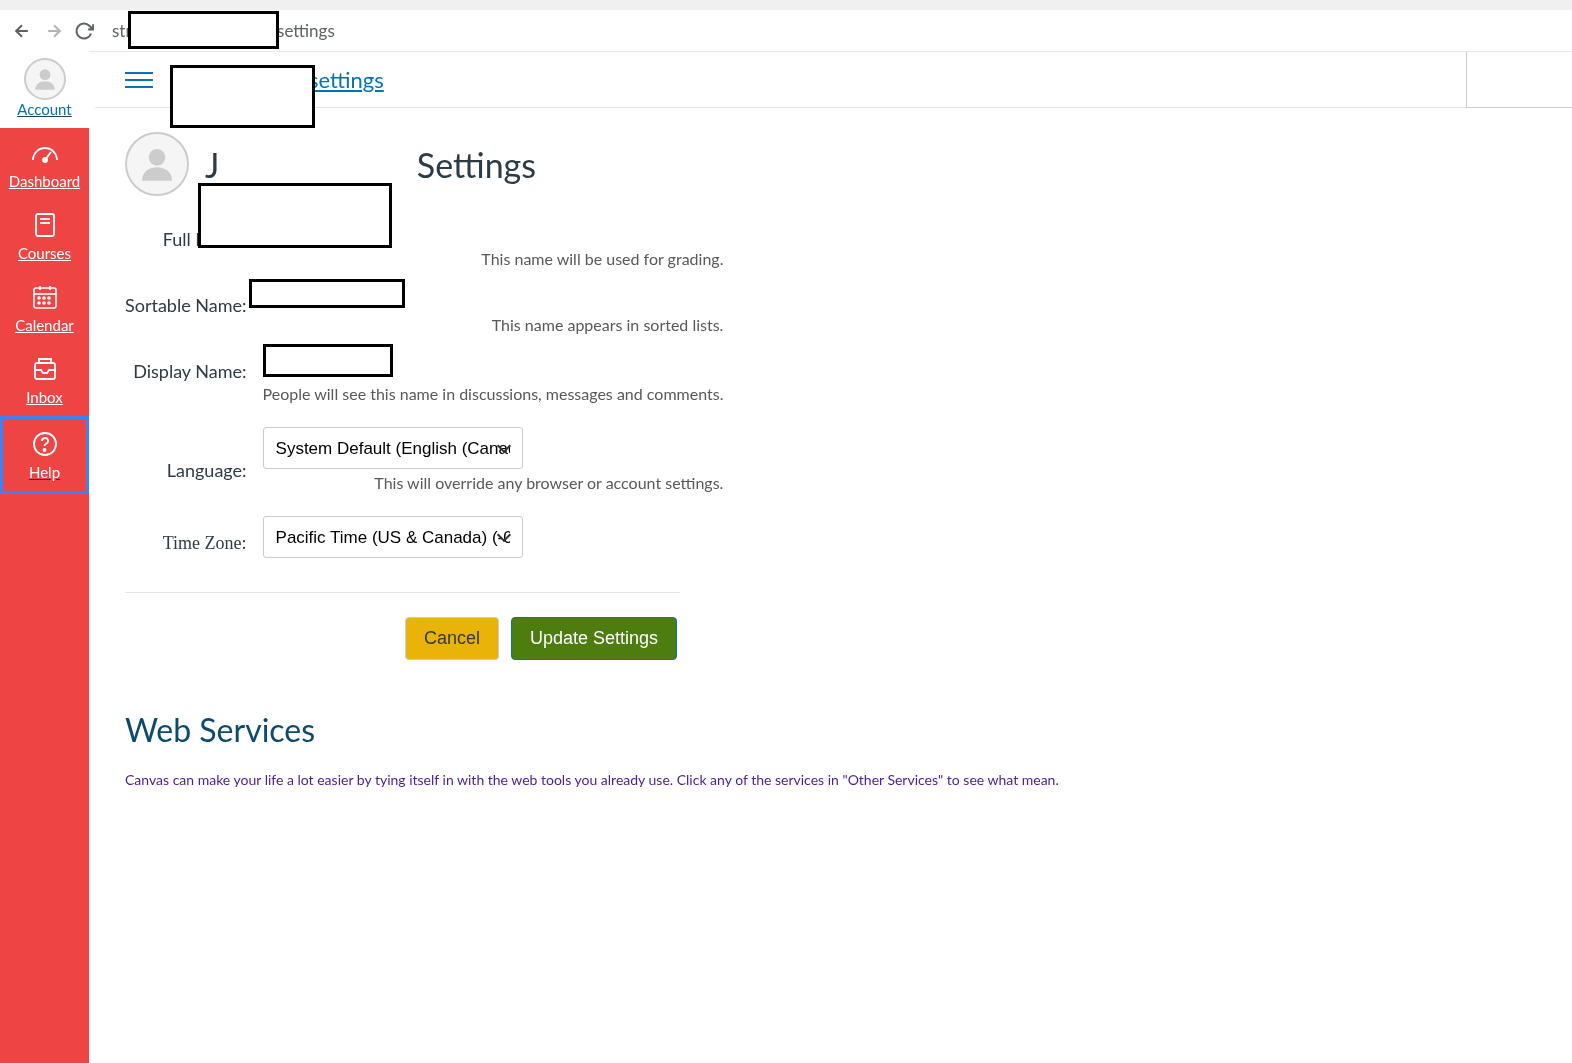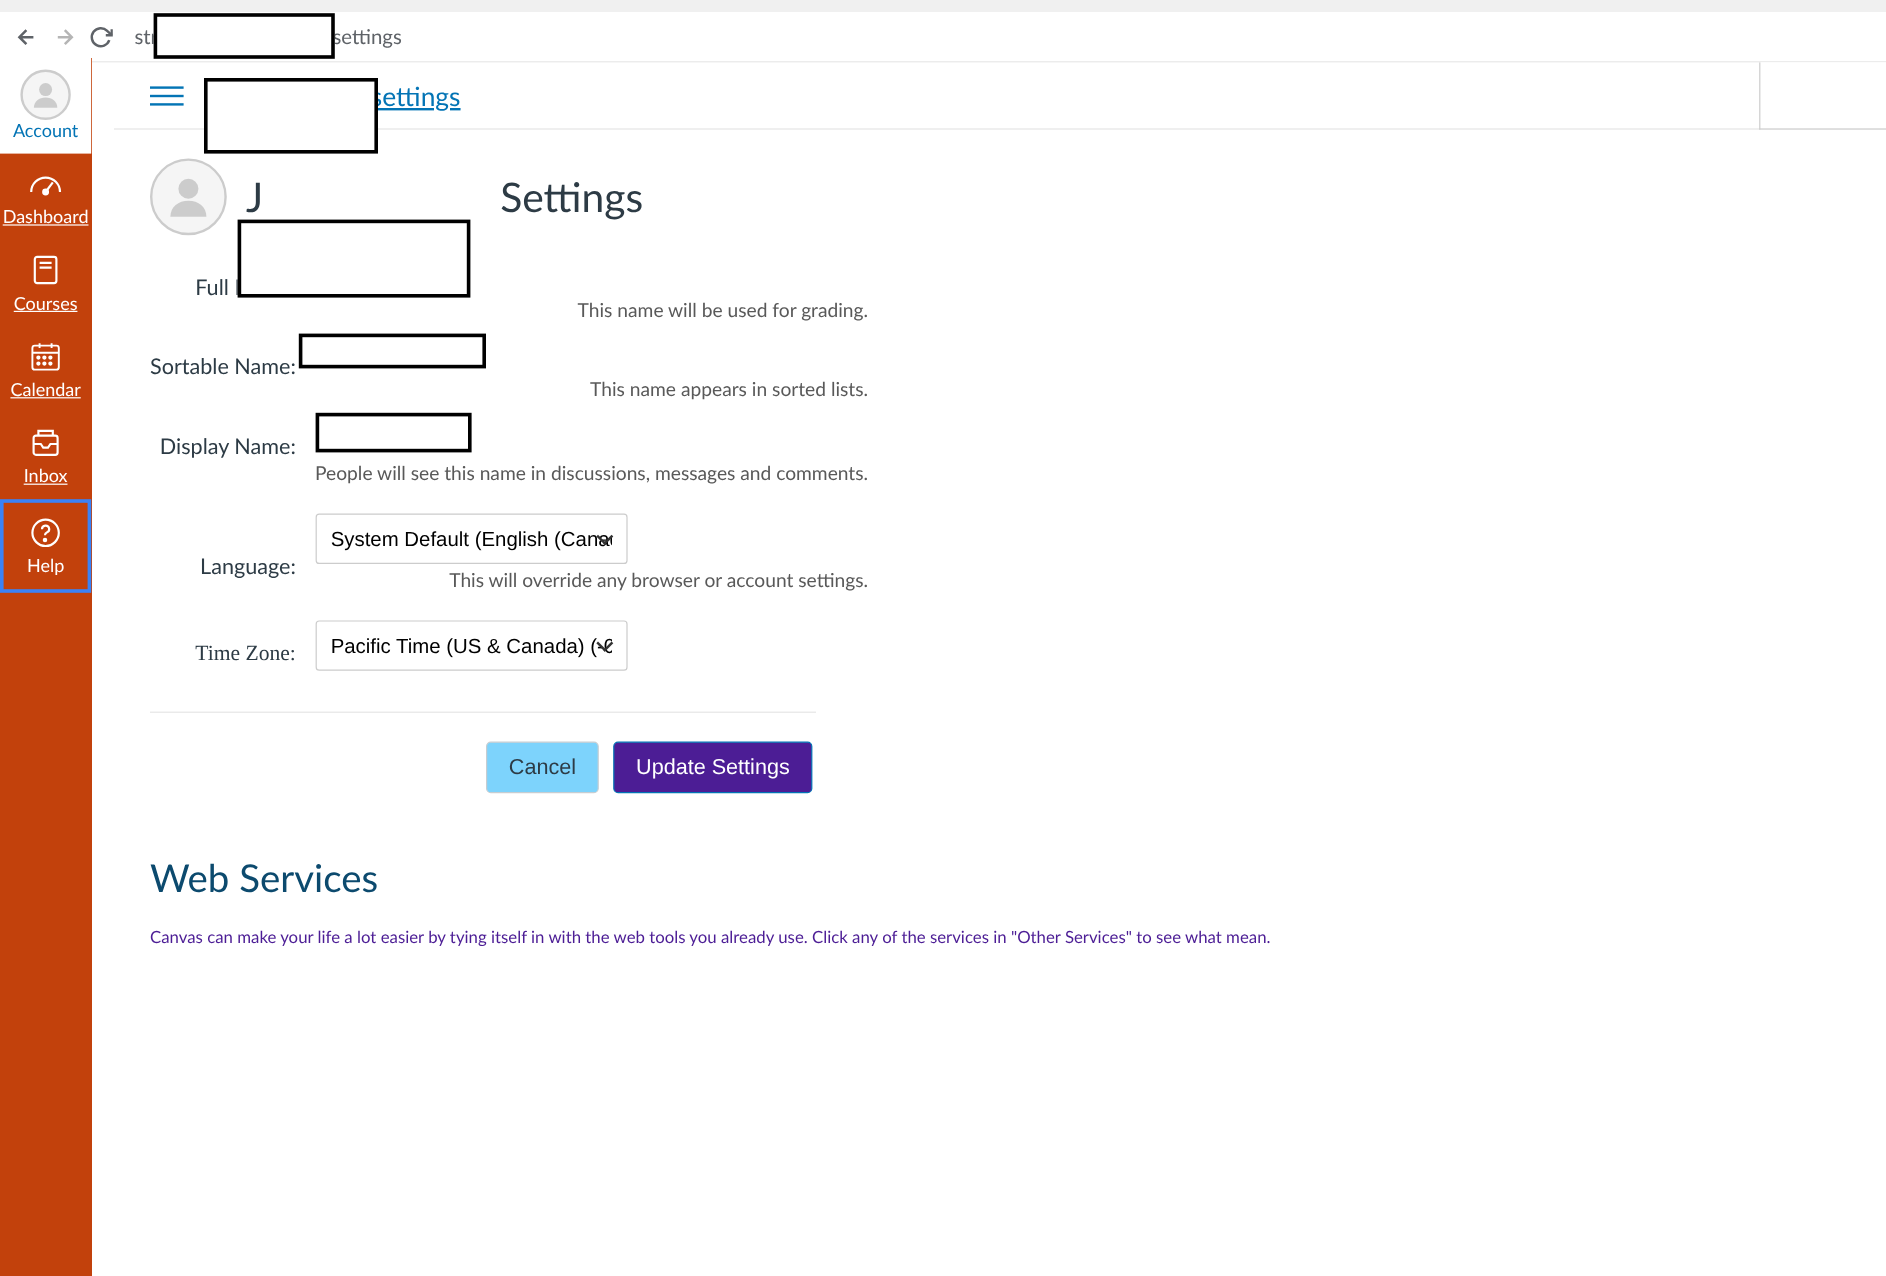--- a/index.html
+++ b/index.html
@@ -7,21 +7,21 @@
 
     
     .browser-chrome { background: #f0f0f0; height: 10px; }
     .url-bar-row { display: flex; align-items: center; padding: 4px 10px; gap: 8px; background: #fff; border-bottom: 1px solid #e8e8e8; }
     .nav-arrow { width: 24px; height: 24px; display: flex; align-items: center; justify-content: center; color: #5f6368; cursor: pointer; }
     .nav-arrow.disabled { color: #b5b5b5; }
     .reload-icon { width: 20px; height: 20px; display: flex; align-items: center; justify-content: center; color: #5f6368; }
     .url-text { flex: 1; padding: 6px 10px; color: #5f6368; font-size: 17px; border-radius: 18px; }
 
     
-    .global-nav { position: fixed; left: 0; top: 48px; bottom: 0; width: 76px; background: #c2410c; z-index: 10; }
+    .global-nav { position: fixed; left: 0; top: 48px; bottom: 0; width: 89px; background: #ef4444; z-index: 10; text-decoration: underline; }
     .global-nav-item { display: flex; flex-direction: column; align-items: center; justify-content: center; padding: 10px 0; color: #fff; cursor: pointer; text-decoration: none; }
     .global-nav-item.account { background: #fff; color: #0374B5; }
     .global-nav-item.account .nav-label { color: #0374B5; }
     .global-nav-item.help { border: 3px solid #3b82f6; }
     .nav-icon { width: 30px; height: 30px; display: flex; align-items: center; justify-content: center; margin-bottom: 4px; }
     .nav-label { font-size: 15px; text-decoration: underline; color: #fff; }
     .global-nav-item.account .nav-label { text-decoration: none; }
     .global-nav-item.help .nav-label { text-decoration: none; }
 
     .avatar-circle { width: 42px; height: 42px; border-radius: 50%; background: #f5f5f5; border: 2px solid #ccc; display: flex; align-items: center; justify-content: center; }
@@ -56,22 +56,22 @@
     .value-redact { border: 3px solid #000; background: #fff; display: inline-block; }
 
     select.form-select { width: 260px; height: 42px; padding: 6px 12px; font-size: 17px; border: 1px solid #ccc; border-radius: 3px; background: #fff; appearance: none; background-image: none; }
     .select-wrap { position: relative; display: inline-block; }
     .select-wrap::after { content: ''; position: absolute; right: 14px; top: 50%; width: 8px; height: 8px; border-right: 2px solid #333; border-bottom: 2px solid #333; transform: translateY(-70%) rotate(45deg); pointer-events: none; }
 
     .divider { border: none; border-top: 1px solid #e5e5e5; margin: 16px 0 24px 0; max-width: 555px; }
 
     .button-row { display: flex; gap: 12px; margin-left: 280px; margin-bottom: 50px; }
     .btn { padding: 10px 18px; font-size: 18px; border-radius: 4px; cursor: pointer; }
-    .btn-default { background: #7dd3fc; border: 1px solid #c7cdd1; color: #2D3B45; }
-    .btn-primary { background: #4c1d95; border: 1px solid #0374B5; color: #fff; }
+    .btn-default { background: #eab308; border: 1px solid #c7cdd1; color: #2D3B45; }
+    .btn-primary { background: #4d7c0f; border: 1px solid #0374B5; color: #fff; }
 
     .web-services-title { font-size: 32px; font-weight: 400; color: #0c4a6e; margin-bottom: 20px; }
     .web-services-text { font-size: 14px; color: #4c1d95; line-height: 1.6; max-width: 1200px; }
   </style>
 </head>
 <body>
 
 <div class="browser-chrome"></div>
 <div class="url-bar-row">
   <div class="nav-arrow">

